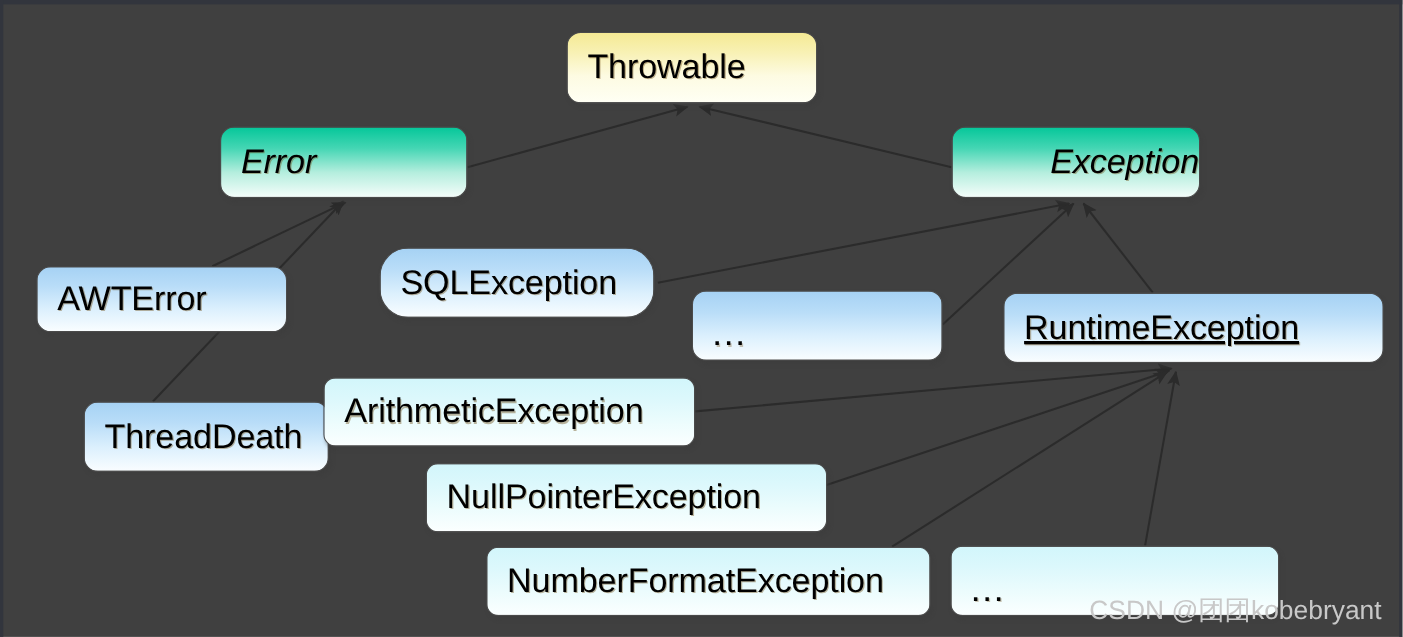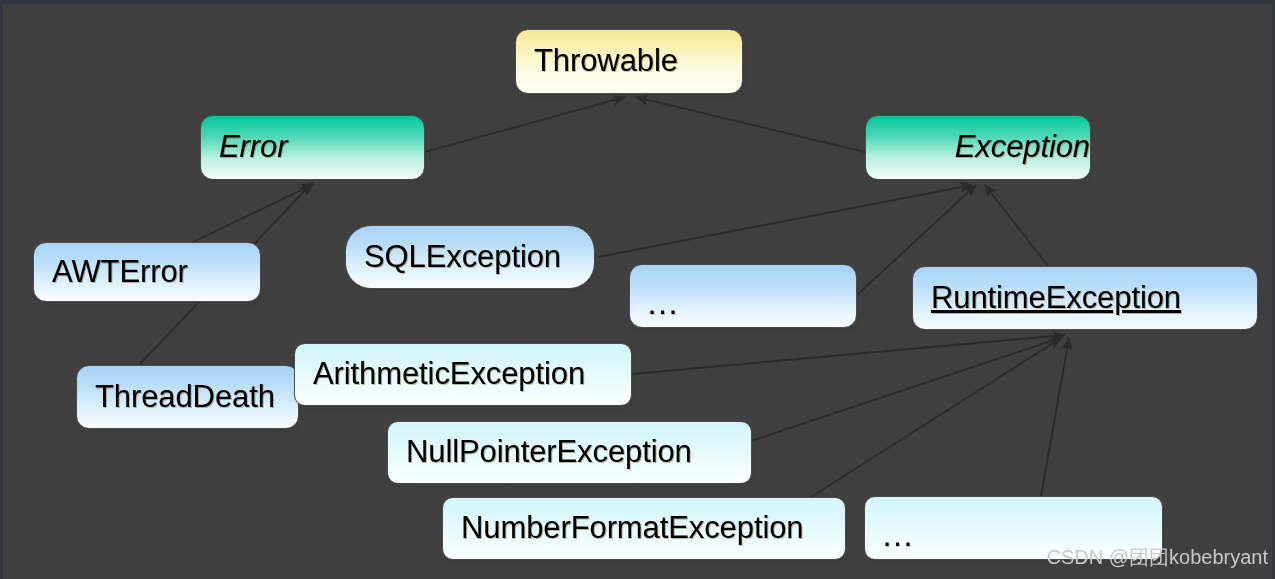--- a/index.html
+++ b/index.html
@@ -60,23 +60,23 @@
   }
   
   .fill-yellow { background: linear-gradient(to bottom, #f5ea94 0%, #f8f1b4 28%, #fdfbe2 62%, #fffff4 100%); }
   .fill-green  { background: linear-gradient(to bottom, #06c79a 0%, #45d6b4 30%, #b5eede 65%, #f4fdfa 100%); font-style: italic; }
   .fill-blue   { background: linear-gradient(to bottom, #a6d2f4 0%, #b9ddf8 30%, #dcf0fd 66%, #f9fdff 100%); }
   .fill-cyan   { background: linear-gradient(to bottom, #d2f6fb 0%, #dcf8fc 30%, #ecfcfd 66%, #fbffff 100%); border-radius: 11px; }
 
   #watermark {
     position: absolute;
     z-index: 5;
-    right: 4px;
+    right: 16px;
     bottom: 8px;
-    font-size: 20px;
+    font-size: 24px;
     color: #c8c8c8;
     white-space: nowrap;
     font-family: "Liberation Sans", "DejaVu Sans", sans-serif;
   }
 </style>
 </head>
 <body>
 
 <div id="canvas">
 

